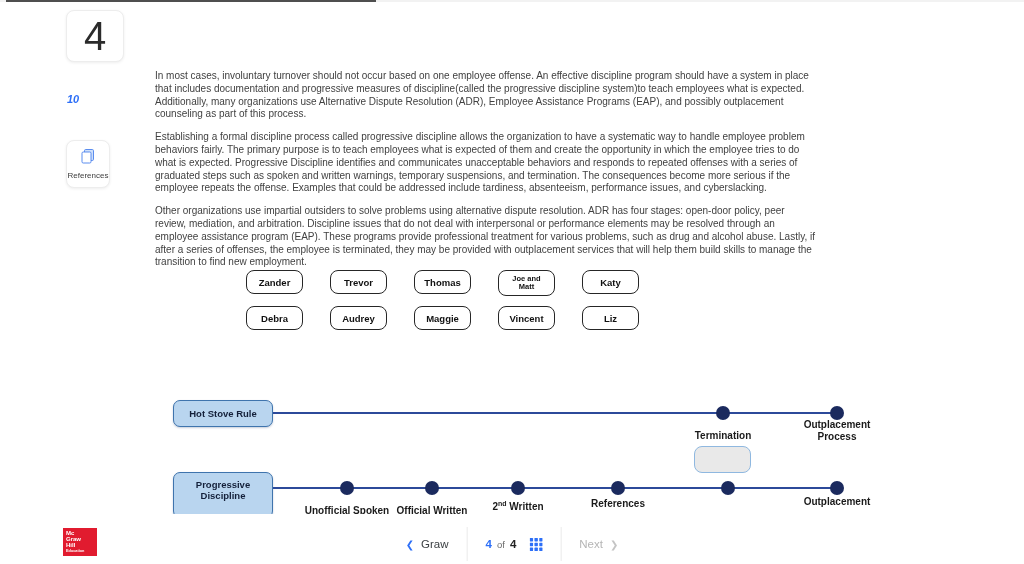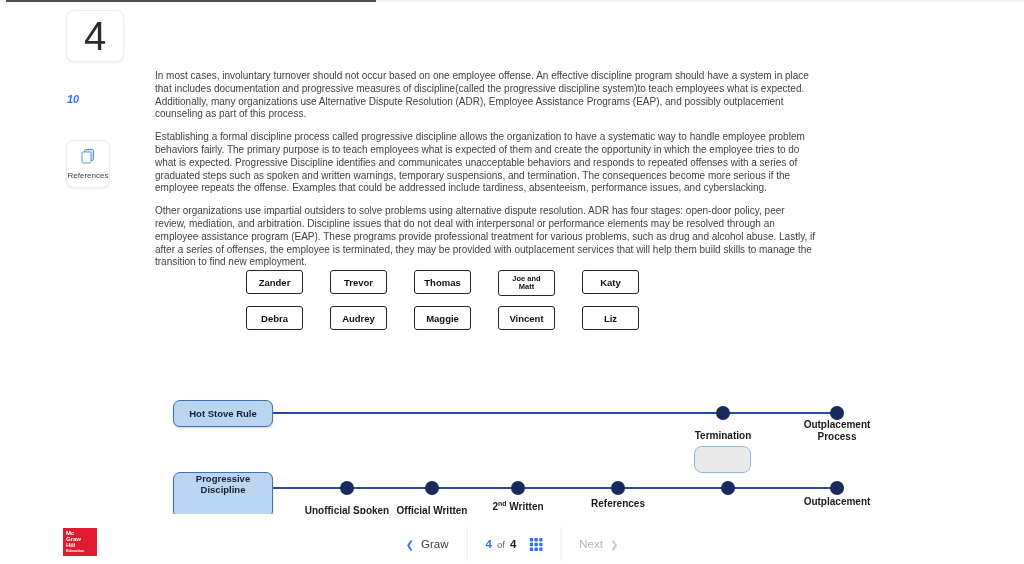--- a/index.html
+++ b/index.html
@@ -36,35 +36,35 @@
   .page-title { position:absolute; left:145px; top:20px; font-size:20px; font-weight:700; color:#262626; letter-spacing:.2px; }
   .paragraphs { position:absolute; left:145px; top:60px; width:680px; font-size:10px; line-height:12.8px; color:#414141; }
   .paragraphs p { margin:10px; }
 
   
   .tiles {
     position:absolute; left:246px; top:270px;
     display:grid; grid-template-columns:repeat(5, 57px); column-gap:27px; row-gap:10px;
   }
   .tile {
-    height:24px; background:#fff; border:1.5px solid #262626; border-radius:3px;
+    height:24px; background:#fff; border:1.5px solid #262626; border-radius:8px;
     display:flex; align-items:center; justify-content:center; text-align:center;
     font-size:9.5px; font-weight:600; color:#111; cursor:grab;
   }
   .tile.small { font-size:7.5px; line-height:8.5px; padding:12px 6px; }
 
   
   .diag-box {
     position:absolute; background:#b9d5ef; border:1px solid #3f74ad; border-radius:7px;
     display:flex; align-items:center; justify-content:center; text-align:center;
     font-size:9.5px; font-weight:700; color:#14203a; line-height:11px; padding:2px 6px;
     box-shadow:0 1px 2px rgba(30,60,110,.25);
   }
   .hsr-box { left:173px; top:400px; width:100px; height:27px; }
-  .pd-box  { left:173px; top:472px; width:100px; height:46px; align-items:flex-start; padding-top:0; }
+  .pd-box  { left:173px; top:472px; width:100px; height:46px; align-items:flex-start; padding-top:6px; }
   .tline { position:absolute; height:2px; background:#2c4a9a; }
   .tline.top { left:273px; top:412px; width:565px; }
   .tline.bot { left:273px; top:487px; width:565px; }
   .dot { position:absolute; width:14px; height:14px; border-radius:50%; background:#1b2a5e; }
   .dlabel { position:absolute; width:100px; text-align:center; font-size:10px; font-weight:700; color:#1a1a1a; line-height:12px; }
   .dropzone {
     position:absolute; left:694px; top:446px; width:57px; height:27px;
     background:#e9e9e9; border:1.5px solid #8fb8e0; border-radius:8px; cursor:pointer;
   }
   sup { font-size:7px; vertical-align:super; }

